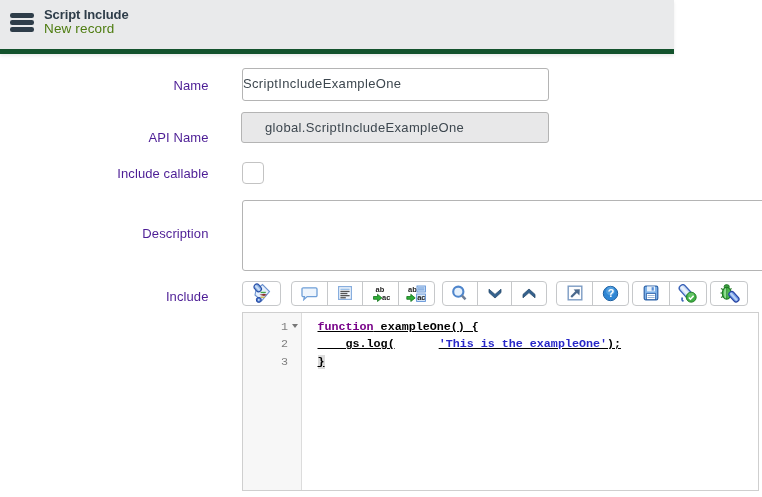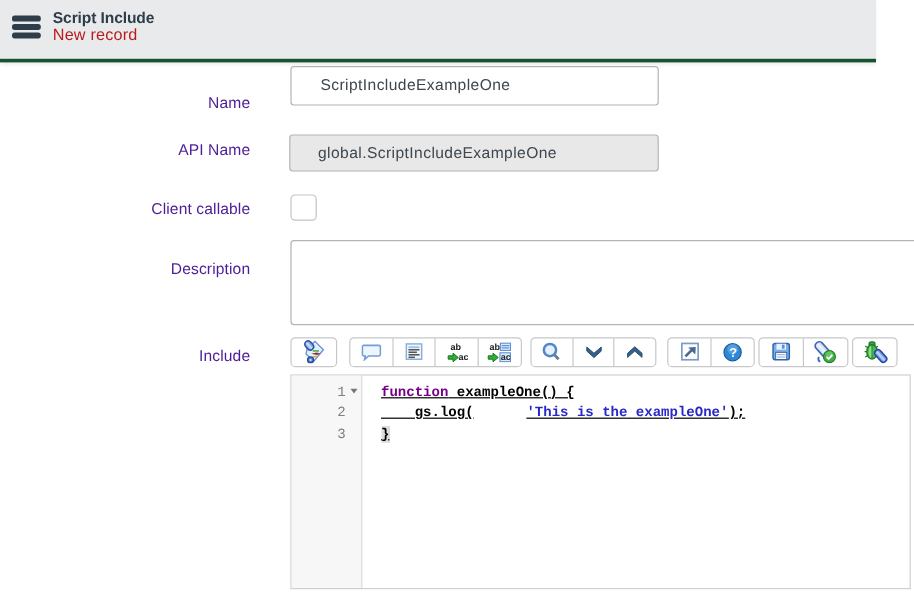--- a/index.html
+++ b/index.html
@@ -1,23 +1,23 @@
 <!DOCTYPE html>
 <html><head>
 <meta charset="utf-8">
 <style>
   html,body{margin:0;padding:0;}
   body{width:762px;height:497px;overflow:hidden;background:#fff;
        font-family:"Liberation Sans",sans-serif;position:relative;}
-  .hdr{position:absolute;left:0;top:0;width:730px;height:49px;background:#e9eaeb;
-       border-bottom:3px solid #14532d;box-shadow:0 2px 3px rgba(0,0,0,0.08);}
+  .hdr{position:absolute;left:0;top:0;width:674px;height:49px;background:#e9eaeb;
+       border-bottom:5px solid #14532d;box-shadow:0 2px 3px rgba(0,0,0,0.08);}
   .burger{position:absolute;left:10px;top:13px;width:24px;height:19px;}
   .burger div{position:absolute;left:0;width:23.5px;height:4.6px;background:#2e3d49;border-radius:2.2px;}
   .t1{position:absolute;left:44px;top:7.5px;font-size:13px;font-weight:bold;color:#2e3d49;line-height:14.5px;letter-spacing:-0.1px;}
-  .t2{position:absolute;left:44px;top:21.5px;font-size:13.5px;color:#b91c1c;line-height:14.5px;letter-spacing:0.15px;}
+  .t2{position:absolute;left:44px;top:21.5px;font-size:13.5px;color:#4d7c0f;line-height:14.5px;letter-spacing:0.15px;}
   .lbl{position:absolute;width:208.5px;left:0;text-align:right;font-size:13px;line-height:13px;color:#4c1d95;letter-spacing:0.1px;}
   .inp{position:absolute;left:242px;box-sizing:border-box;border:1px solid #b4b4b4;border-radius:3px;
        font-family:"Liberation Sans",sans-serif;font-size:13px;color:#3d474f;background:#fff;}
   .btn{position:absolute;top:281px;height:24.5px;box-sizing:border-box;background:#fff;
        border:1px solid #c6c8ca;border-radius:4px;display:flex;align-items:center;justify-content:space-around;}
   .btn svg{display:block;}
   .seg{border-right:1px solid #c6c8ca;height:100%;display:flex;align-items:center;justify-content:center;}
   .seg:last-child{border-right:none;}
   
   .ed{position:absolute;left:242px;top:311.5px;width:517px;height:179px;box-sizing:border-box;
@@ -40,26 +40,26 @@
     <div class="burger">
       <div style="top:0"></div>
       <div style="top:7.2px"></div>
       <div style="top:14.4px"></div>
     </div>
     <div class="t1">Script Include</div>
     <div class="t2">New record</div>
   </div>
 
   <div class="lbl" style="top:78.6px">Name</div>
-  <div class="lbl" style="top:118px">API Name</div>
-  <div class="lbl" style="top:167px">Client callable</div>
-  <div class="lbl" style="top:217px">Description</div>
+  <div class="lbl" style="top:131px">API Name</div>
+  <div class="lbl" style="top:167px">Include callable</div>
+  <div class="lbl" style="top:227px">Description</div>
   <div class="lbl" style="top:289.5px">Include</div>
 
-  <div class="inp" style="top:55px;width:306.5px;height:32.6px;line-height:30.6px;padding-left:24px;letter-spacing:0.35px;">ScriptIncludeExampleOne</div>
+  <div class="inp" style="top:68px;width:306.5px;height:32.6px;line-height:30.6px;padding-left:0;letter-spacing:0.35px;">ScriptIncludeExampleOne</div>
   <div class="inp" style="top:111.8px;width:307.5px;left:241px;height:31.7px;line-height:29.7px;padding-left:23px;letter-spacing:0.35px;background:#e8e8e9;">global.ScriptIncludeExampleOne</div>
   <div class="inp" style="top:162px;left:241.5px;width:22px;height:21.6px;border-radius:4px;border-color:#c3c3c3;"></div>
   <div class="inp" style="top:199.5px;height:71px;width:580px;"></div>
 
   <div class="btn" style="left:242px;width:38.5px;">
     <svg width="21" height="20" viewBox="0 0 21 20">
       <path d="M5 7 L11.5 1.5 L18.5 8.5 L10.5 18 L4 12 Z" fill="#e4effc" stroke="#6b92cf" stroke-width="1.1"></path>
       <g transform="rotate(-42 6.5 4.5)">
         <rect x="3.6" y="0.8" width="5.6" height="8.2" rx="2.7" fill="#87aede" stroke="#2a50a8" stroke-width="1.2"></rect>
         <rect x="5.2" y="1.5" width="2" height="6.8" rx="1" fill="#c7dbf6"></rect>

